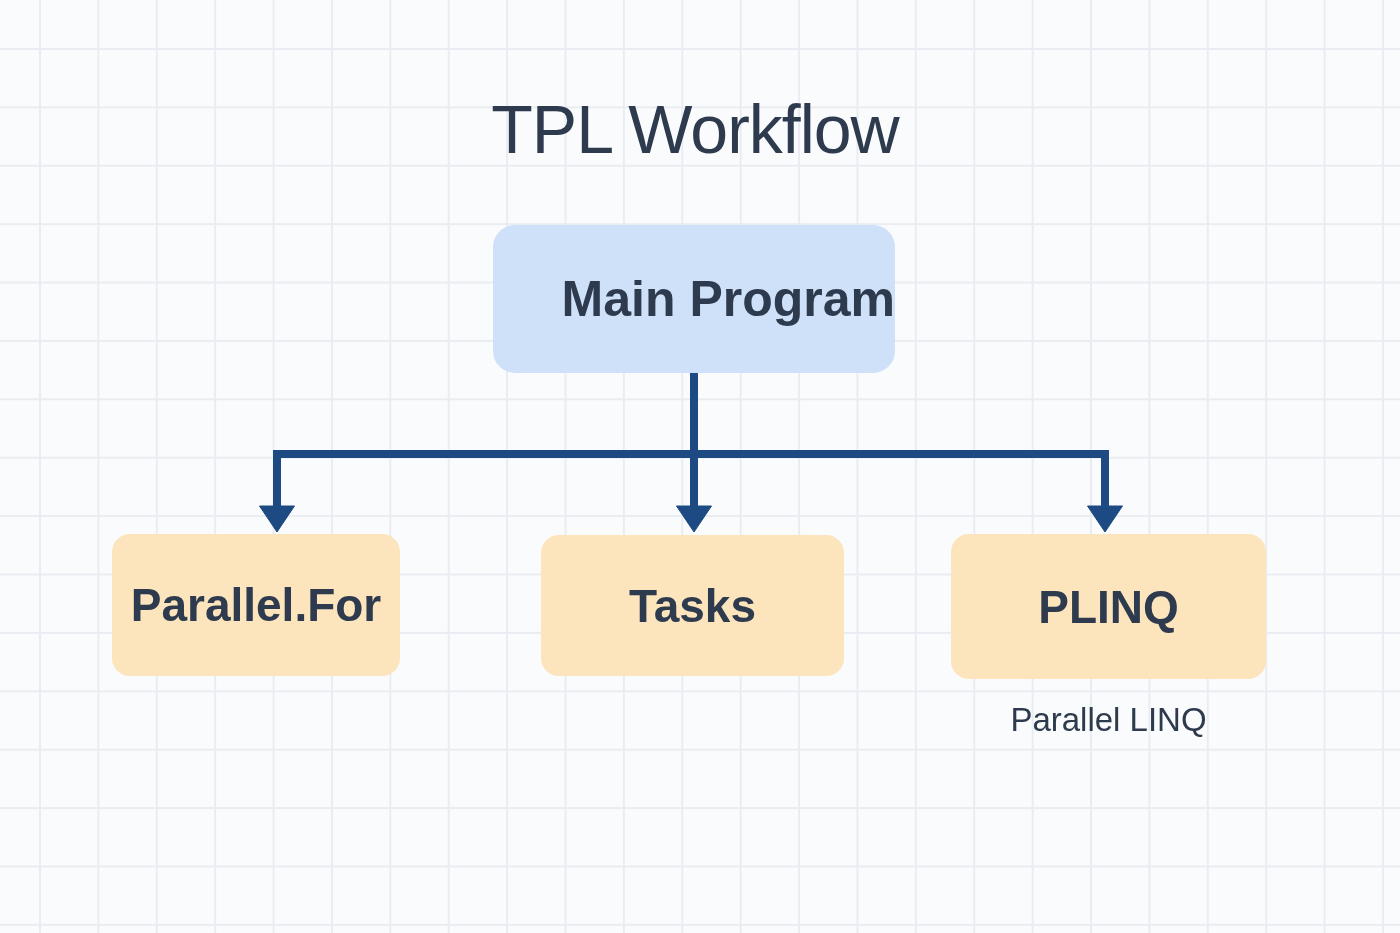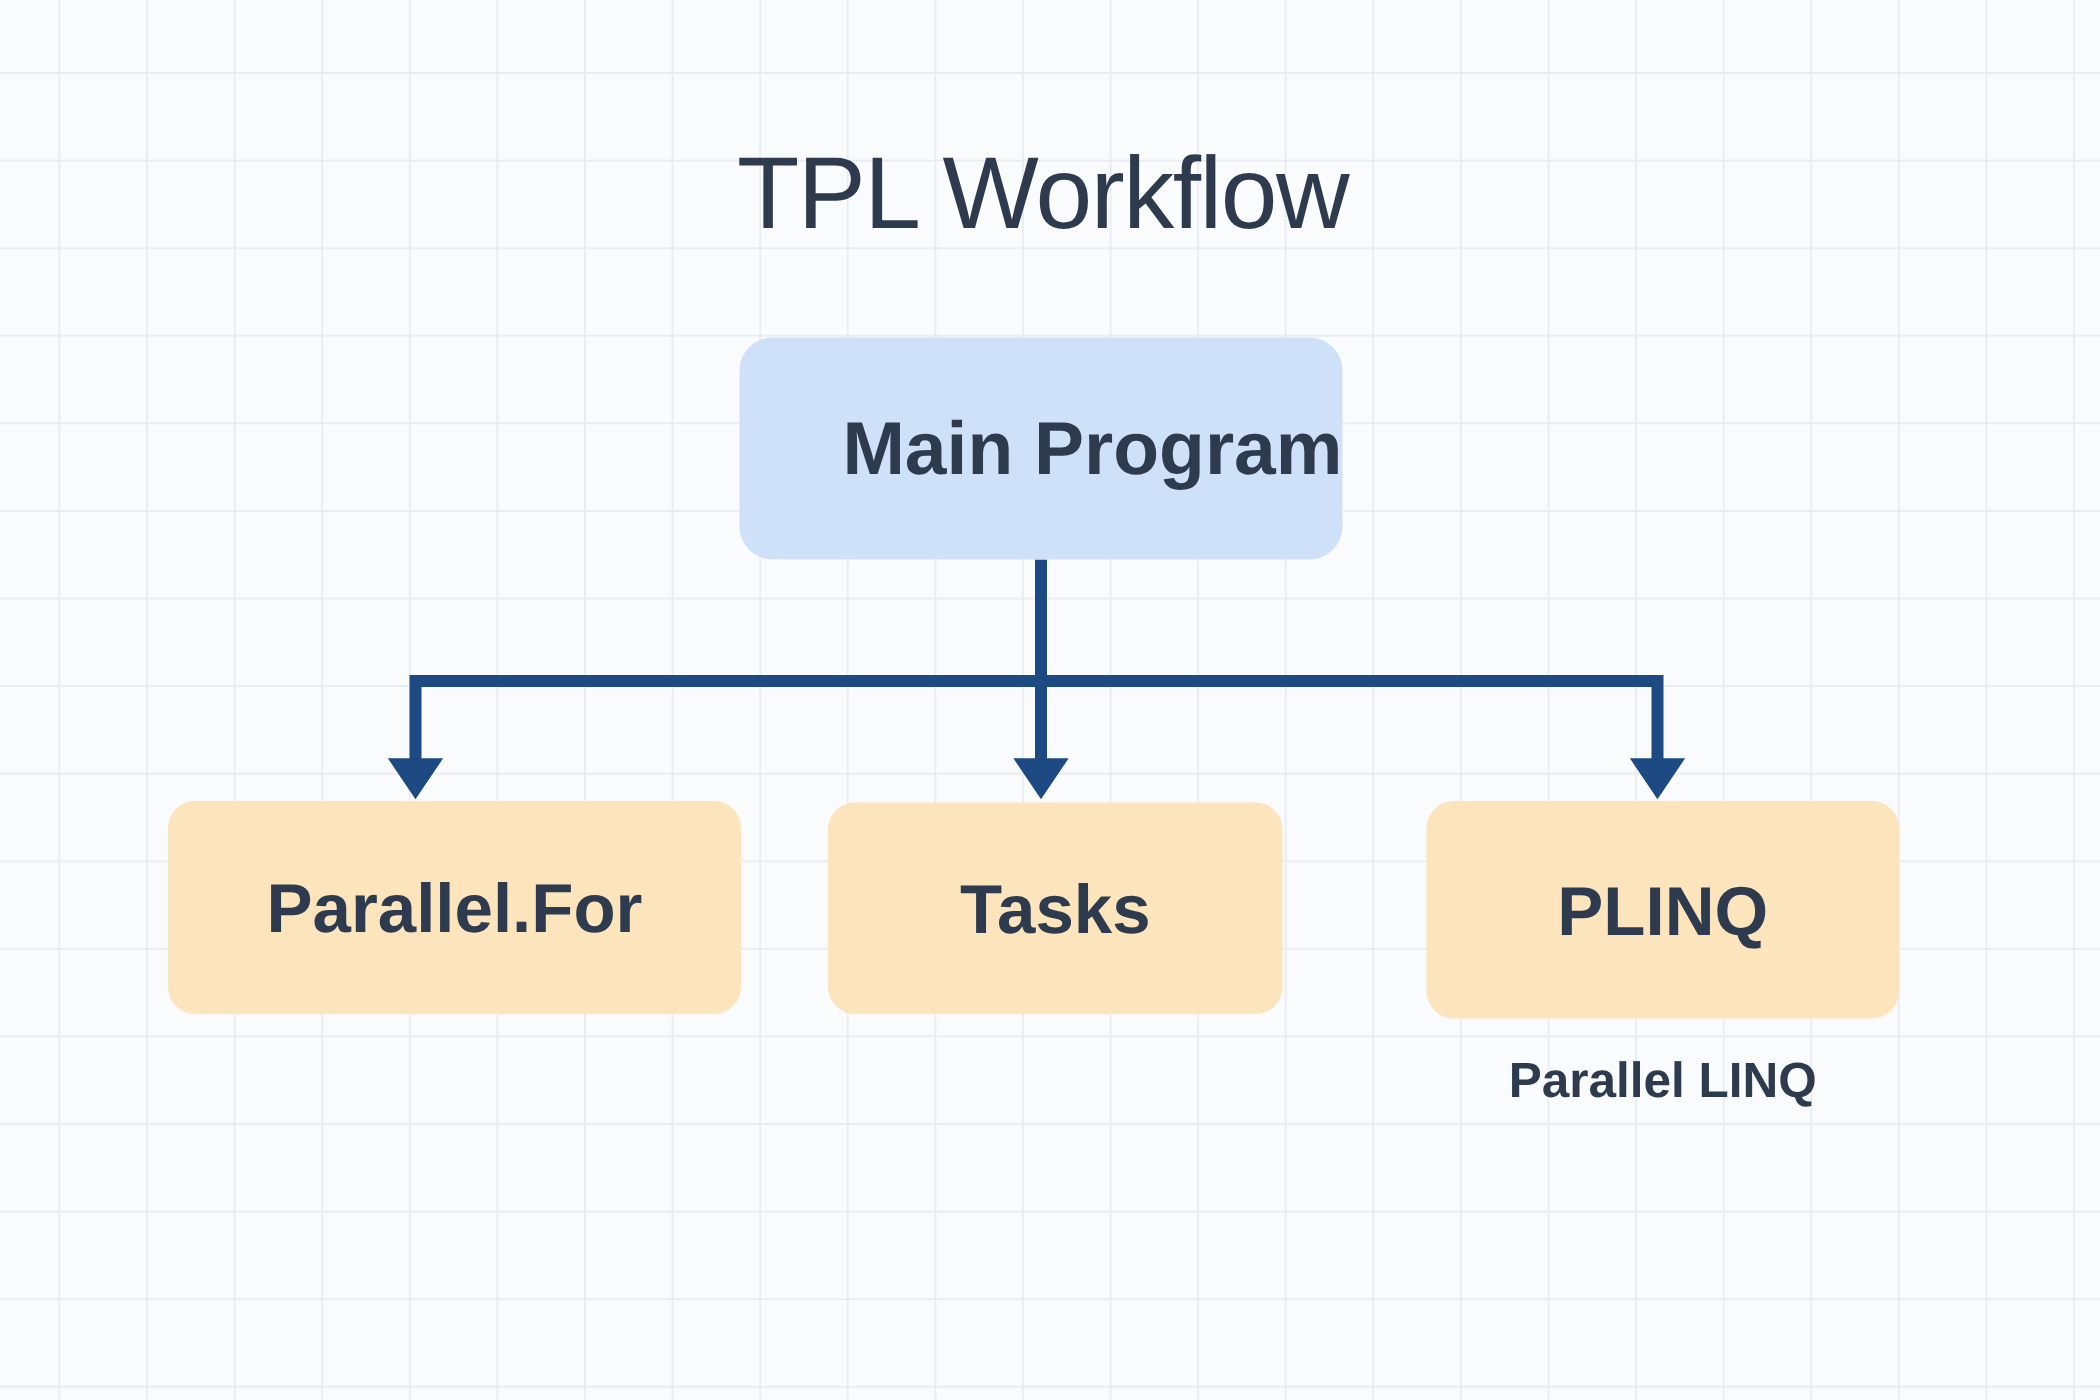--- a/index.html
+++ b/index.html
@@ -66,30 +66,30 @@
     background:var(--root-box-fill);
     border-radius:22px;
     font-size:50px;
     justify-content:flex-end;
   }
   .node.child{
     background:var(--child-box-fill);
     border-radius:18px;
     font-size:46px;
   }
-  .node.child.c0{left:112px;top:534px;width:382px;height:142px;}
-  .node.child.c1{left:541px;top:535px;width:303px;height:141px;margin-left:11px;}
+  .node.child.c0{left:112px;top:534px;width:288px;height:142px;}
+  .node.child.c1{left:541px;top:535px;width:303px;height:141px;}
   .node.child.c2{left:951px;top:534px;width:315px;height:145px;}
   .sublabel{
     position:absolute;
     left:951px;top:701px;
     width:315px;
     text-align:center;
     font-size:33px;
-    font-weight:bold;
+    font-weight:normal;
     color:var(--text);
   }
 </style>
 </head>
 <body>
 
 <div class="canvas">
 
   <h1 class="title">TPL Workflow</h1>
 

